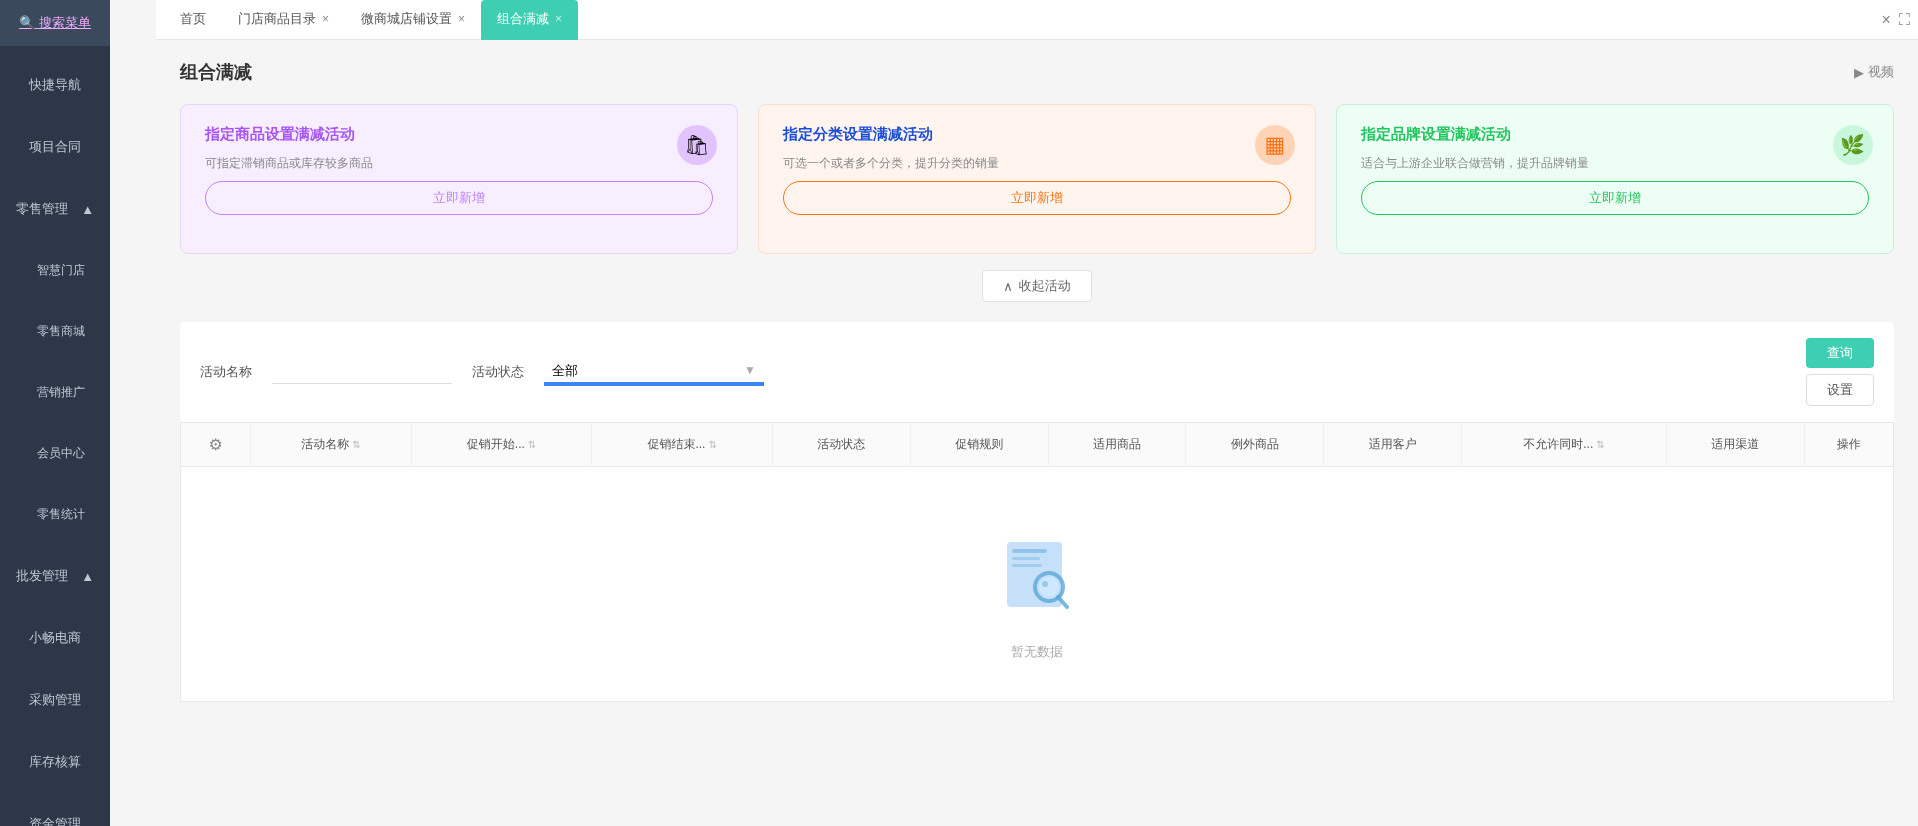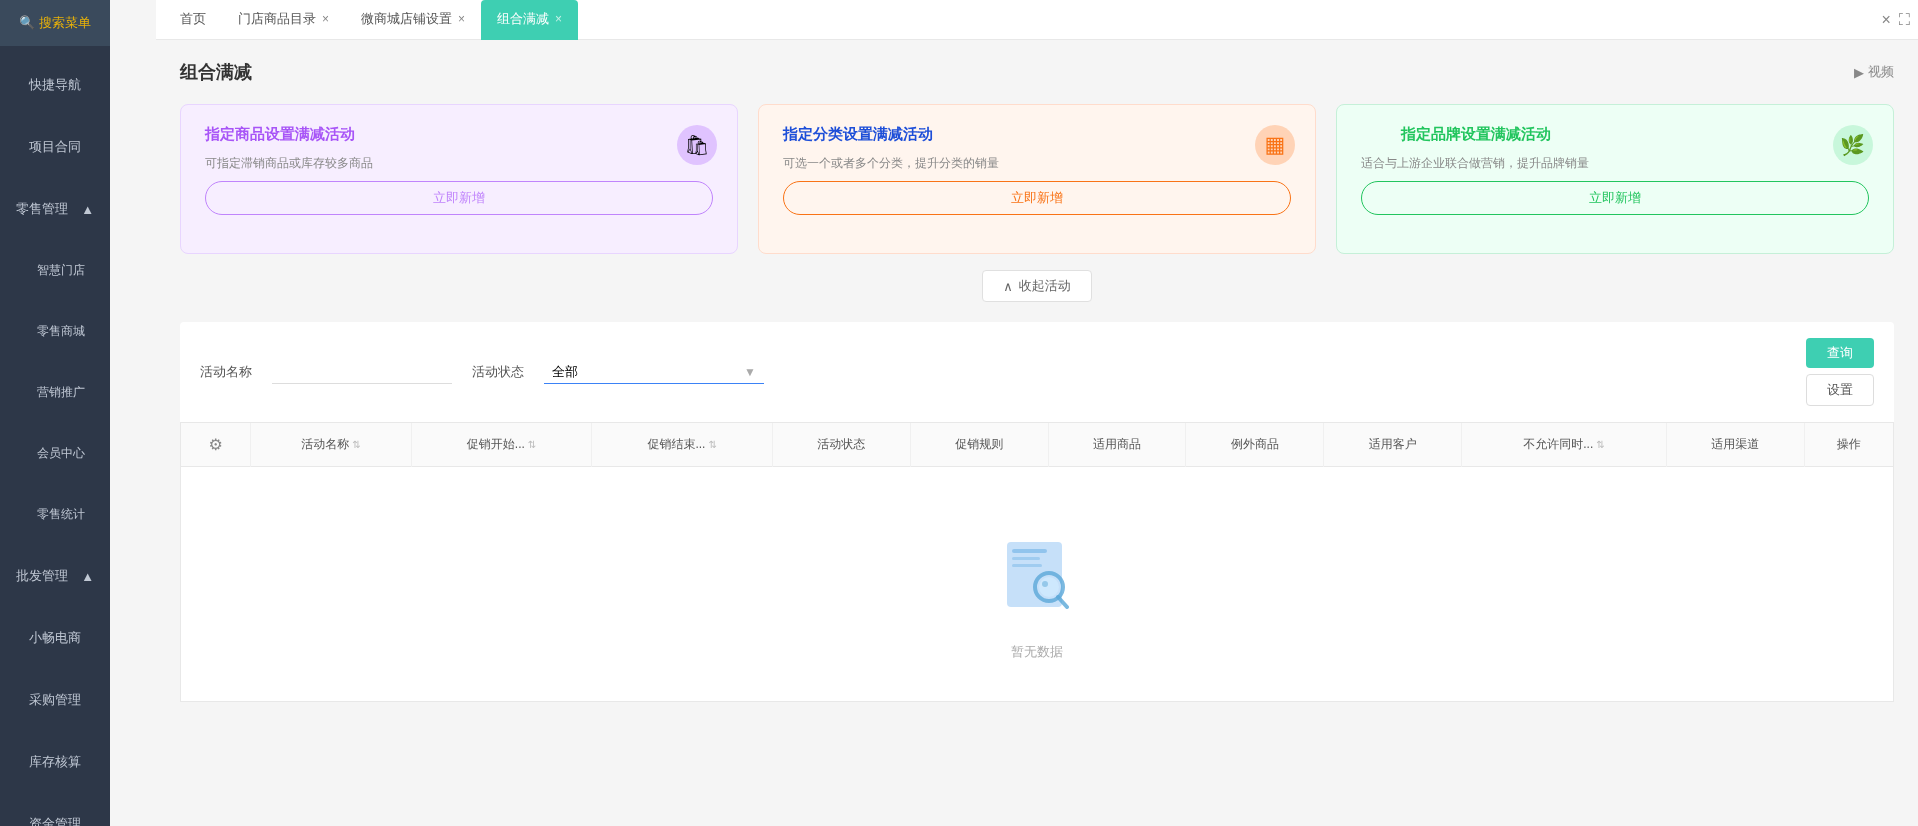--- a/index.html
+++ b/index.html
@@ -12,23 +12,24 @@
       color: #ccc;
       display: flex;
       flex-direction: column;
       flex-shrink: 0;
       height: 100%;
     }
     .sidebar-top {
       background: #3a4a5c;
       padding: 14px 10px;
       font-size: 13px;
-      color: #eab308;
+      color: #f0abfc;
       text-align: center;
       cursor: pointer;
+      text-decoration: underline;
     }
     .sidebar-item {
       padding: 14px 8px;
       color: #c0c8d4;
       font-size: 13px;
       text-align: center;
       cursor: pointer;
       display: flex;
       align-items: center;
       justify-content: center;
@@ -145,21 +146,21 @@
     .promo-card.orange { background: #fff5ee; border: 1px solid #ffdccc; }
     .promo-card.green { background: #edfff5; border: 1px solid #c5f0d8; }
 
     .promo-card-title {
       font-size: 15px;
       font-weight: bold;
       margin-bottom: 10px;
     }
     .promo-card.purple .promo-card-title { color: #a855f7; }
     .promo-card.orange .promo-card-title { color: #1d4ed8; }
-    .promo-card.green .promo-card-title { color: #22c55e; margin-left: 40px; }
+    .promo-card.green .promo-card-title { color: #22c55e; }
 
     .promo-card-desc {
       font-size: 12px;
       color: #888;
       margin-bottom: 8px;
       line-height: 1.6;
     }
     .promo-card-icon {
       position: absolute;
       top: 20px;
@@ -230,21 +231,21 @@
       outline: none;
       padding: 4px 8px;
       font-size: 13px;
       width: 180px;
       background: transparent;
     }
     .filter-select-container {
       display: flex;
       align-items: center;
       gap: 6px;
-      border-bottom: 1px solid #3b82f6;
+      border-bottom: 4px solid #3b82f6;
       padding: 4px 8px;
       width: 220px;
     }
     .filter-select-container select {
       border: none;
       outline: none;
       background: transparent;
       font-size: 13px;
       flex: 1;
       appearance: none;

